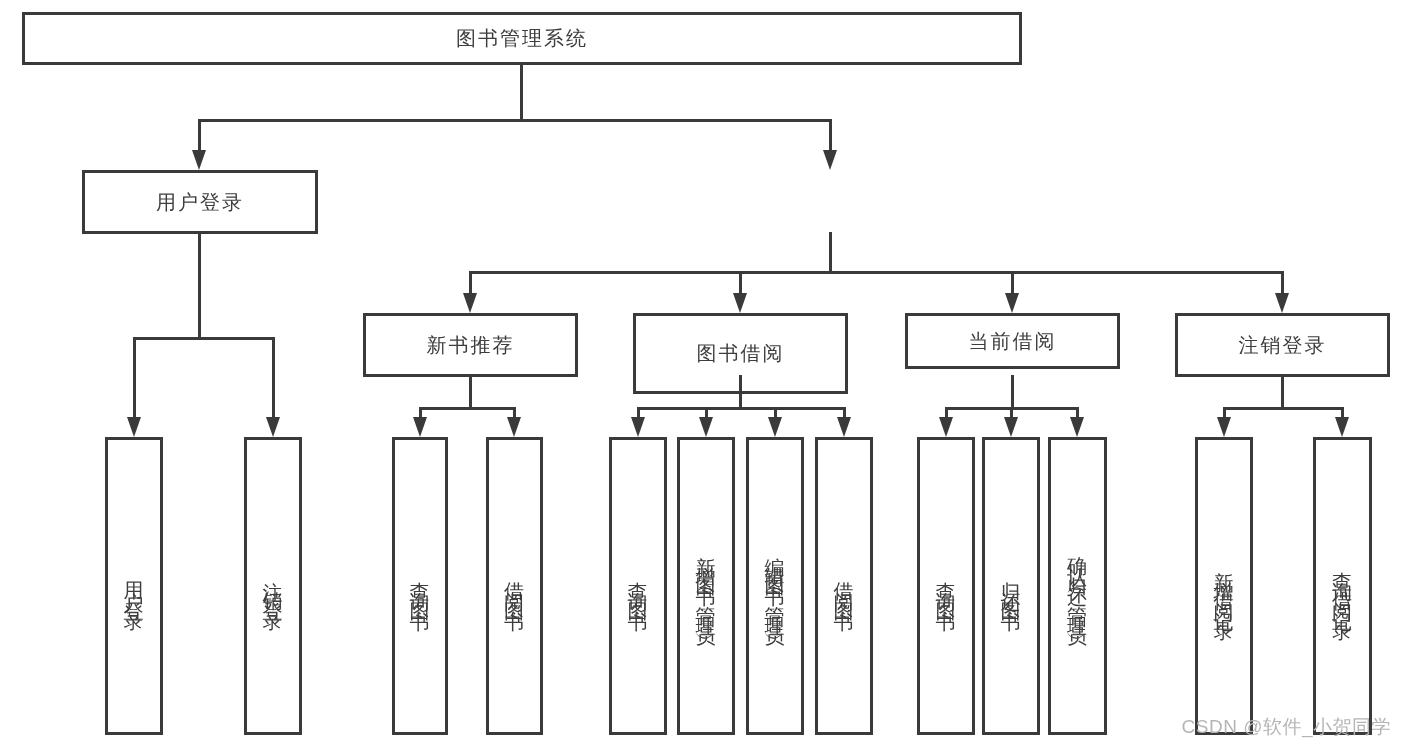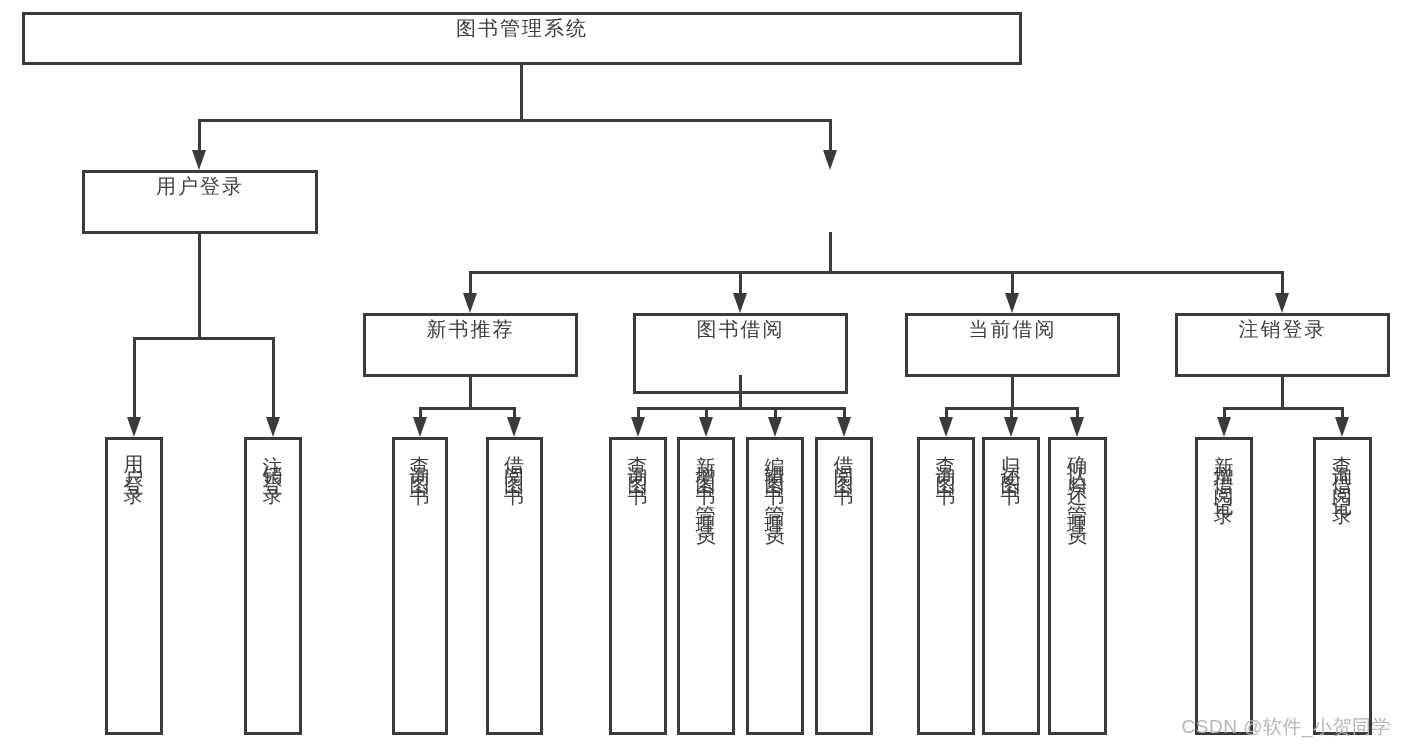--- a/index.html
+++ b/index.html
@@ -4,40 +4,40 @@
 <style>
   html,body { margin:0; padding:0; background:#ffffff; }
   .stage {
     position:relative; width:1405px; height:747px; background:#ffffff;
     font-family:"Liberation Sans","DejaVu Sans",sans-serif;
     overflow:hidden;
   }
   .box {
     position:absolute; box-sizing:border-box; background:#ffffff;
     border:3px solid #3a3a3a; color:#3d3d3d;
-    display:flex; justify-content:center;
+    display:flex; align-items:center; justify-content:center;
   }
   .h-label { font-size:20px; letter-spacing:2px; white-space:nowrap; }
   .v-box .v-label {
     writing-mode:vertical-rl; text-orientation:mixed;
     font-size:20px; letter-spacing:10px; line-height:1; white-space:nowrap;
   }
   .vl,.hl { position:absolute; background:#3a3a3a; }
   .arrow {
     position:absolute; width:0; height:0;
     border-left:7px solid transparent; border-right:7px solid transparent;
     border-top:20px solid #3a3a3a;
   }
   
   .n-root { left:22px;  top:12px;  width:1000px; height:53px; }
   .n-l2a  { left:82px;  top:170px; width:236px;  height:64px; }
   .n-l2b  { left:712px; top:170px; width:236px;  height:64px; }
   .n-l3a  { left:363px; top:313px; width:215px;  height:64px; }
   .n-l3b  { left:633px; top:313px; width:215px;  height:81px; }
-  .n-l3c  { left:905px; top:313px; width:215px;  height:64px; }
+  .n-l3c  { left:905px; top:313px; width:215px;  height:56px; }
   .n-l3d  { left:1175px;top:313px; width:215px;  height:64px; }
   .leaf   { top:437px; height:298px; }
   .lf1  { left:105px;  width:58px; }
   .lf2  { left:244px;  width:58px; }
   .lf3  { left:392px;  width:56px; }
   .lf4  { left:486px;  width:57px; }
   .lf5  { left:609px;  width:58px; }
   .lf6  { left:677px;  width:58px; }
   .lf7  { left:746px;  width:58px; }
   .lf8  { left:815px;  width:58px; }

